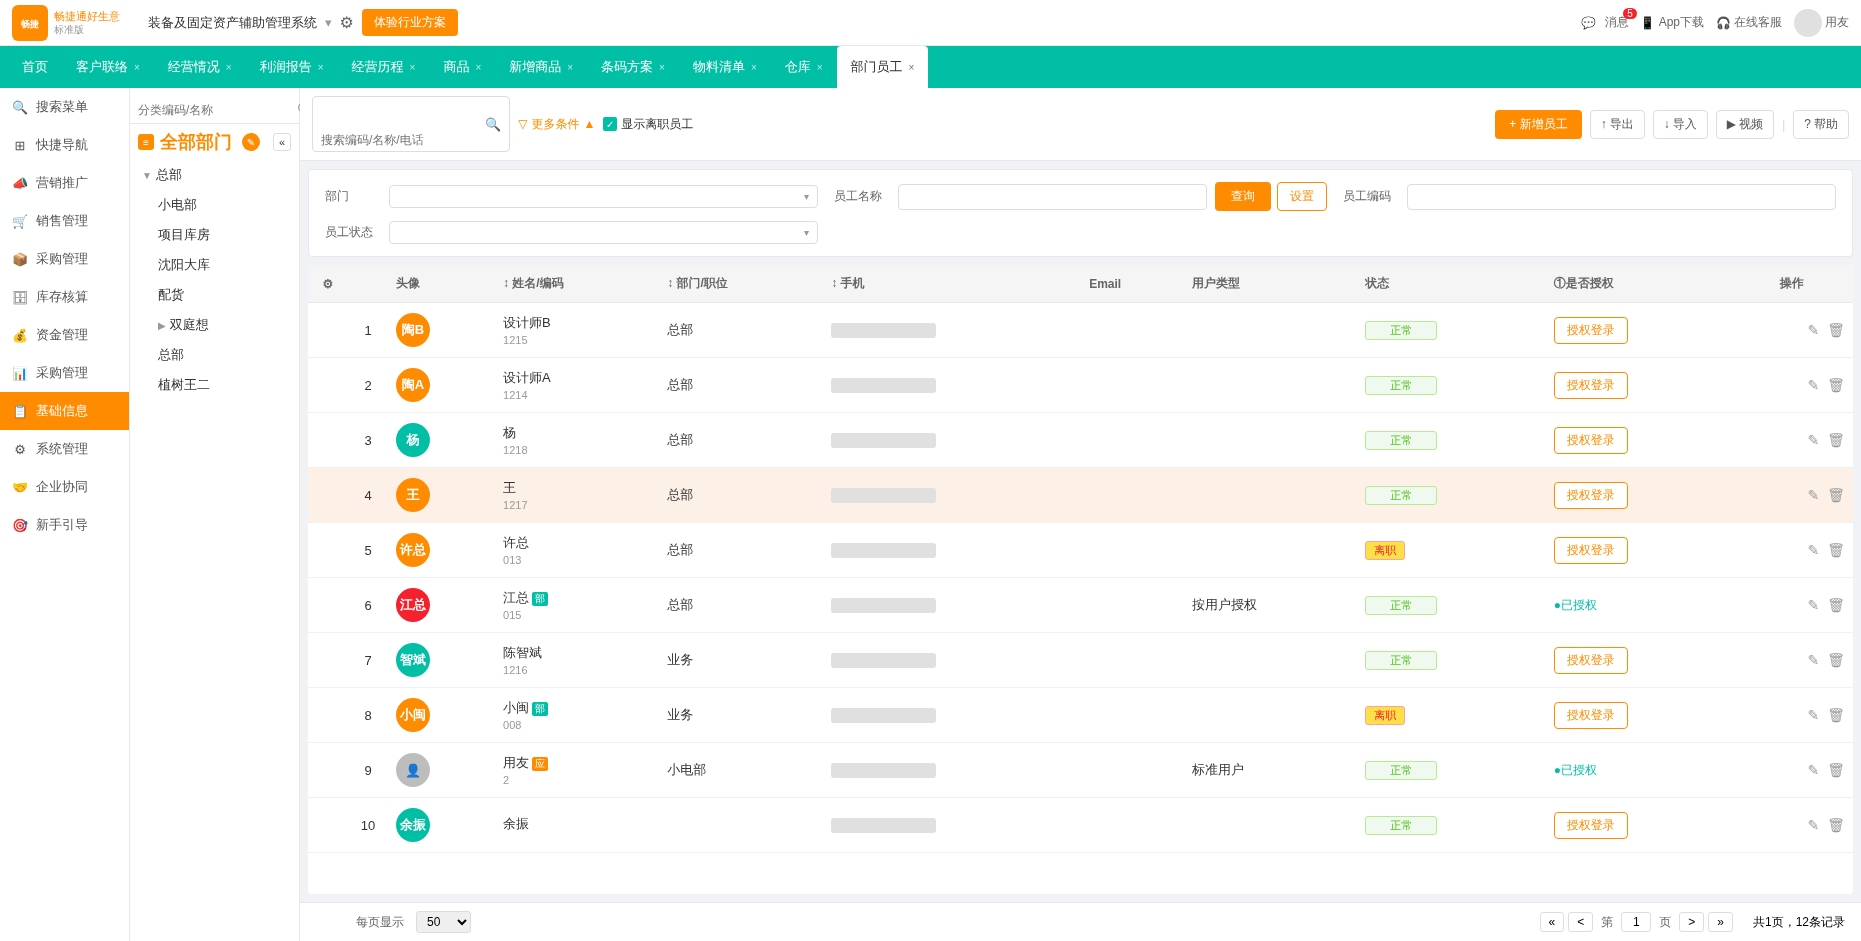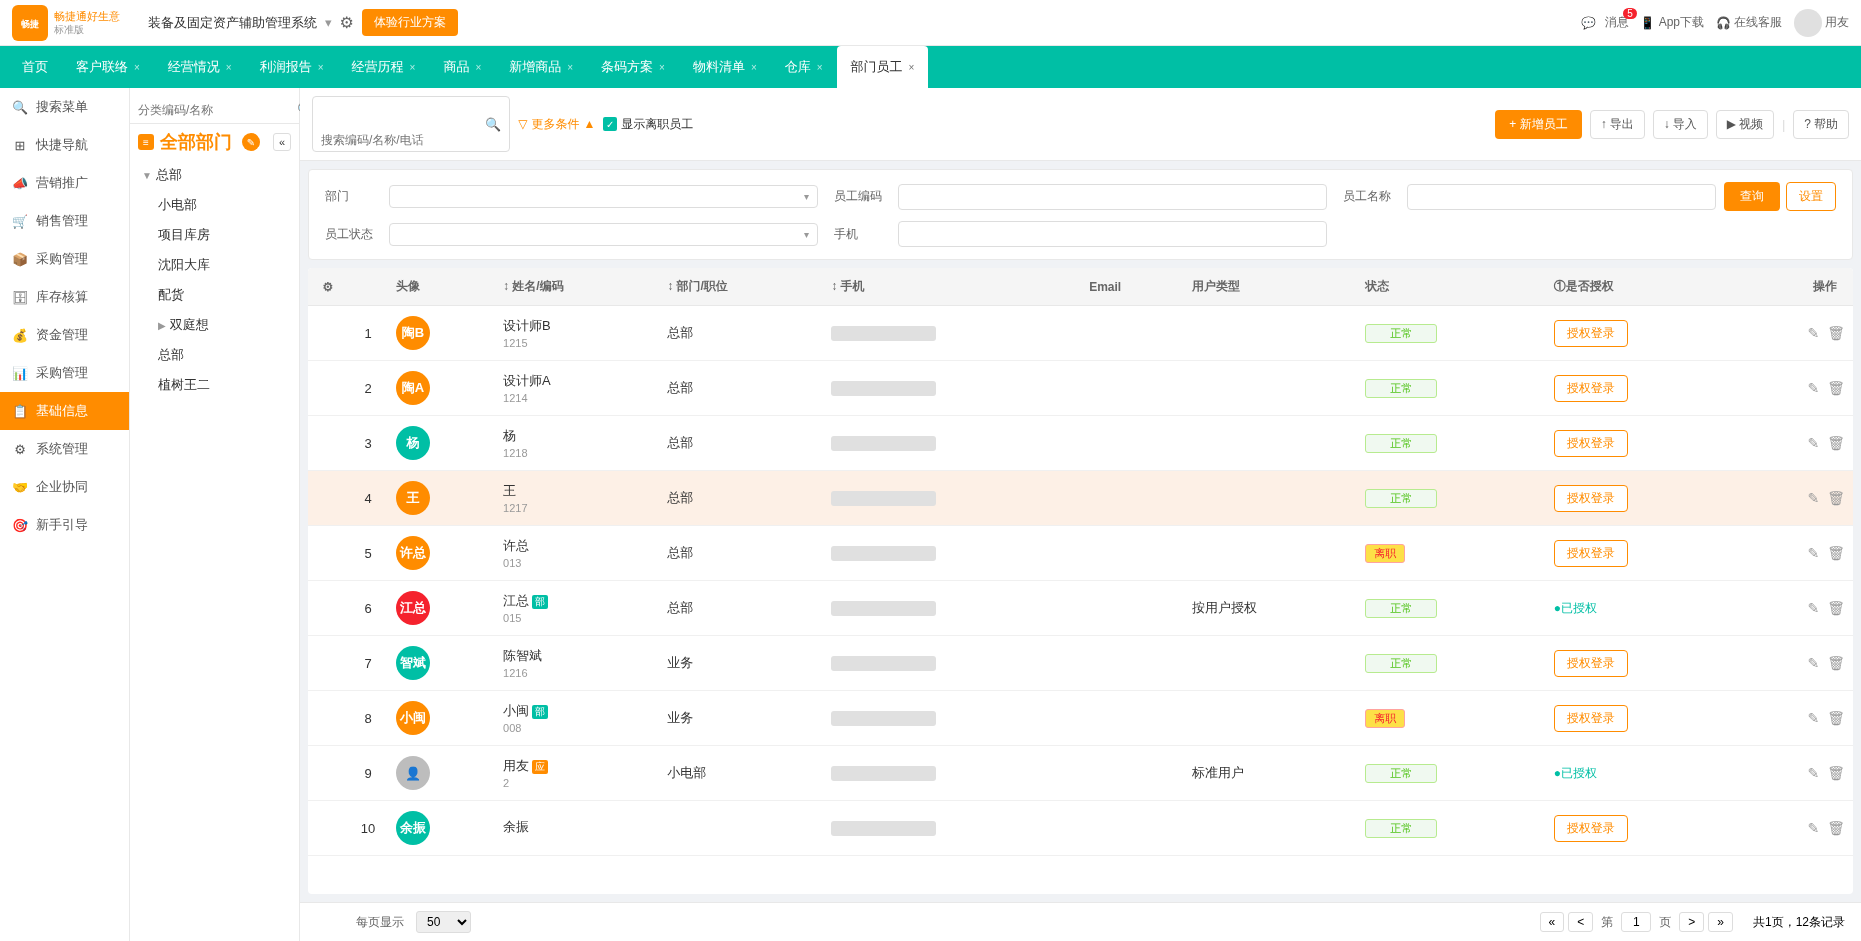--- a/index.html
+++ b/index.html
@@ -286,61 +286,57 @@
 
       <div class="filter-form">
         <div class="form-row">
           <span class="form-label">部门</span>
           <div class="form-select-wrap">
             <span style="font-size:12px;color:#ccc;"></span>
             <span class="arrow">▾</span>
           </div>
         </div>
         <div class="form-row">
-          <span class="form-label">员工编码</span>
-          <input class="form-input" type="text" style="">
-        </div>
-        <div class="form-row">
           <span class="form-label">员工名称</span>
           <input class="form-input" type="text" style="">
           <div style="display:flex;gap:6px;margin-left:auto;">
             <button class="btn-query">查询</button>
             <button class="btn-setting">设置</button>
           </div>
         </div>
         <div class="form-row">
+          <span class="form-label">员工编码</span>
+          <input class="form-input" type="text" style="">
+        </div>
+        <div class="form-row">
           <span class="form-label">员工状态</span>
           <div class="form-select-wrap">
             <span style="font-size:12px;color:#ccc;"></span>
             <span class="arrow">▾</span>
           </div>
-        </div>
-        <div class="form-row">
-          <span class="form-label">手机</span>
-          <input class="form-input" type="text" style="">
         </div>
       </div>
 
       <div class="table-wrap">
         <table>
           <thead>
             <tr>
               <th class="col-settings">
                 <span>⚙</span>
               </th>
               <th class="col-number"></th>
               <th>头像</th>
               <th>↕ 姓名/编码</th>
               <th>↕ 部门/职位</th>
               <th>↕ 手机</th>
               <th>Email</th>
               <th>用户类型</th>
               <th>状态</th>
               <th>①是否授权</th>
-              <th style="text-align:right;padding-right:16px;">操作</th>
+              <th style="text-align:center;padding-right:16px;">操作</th>
             </tr>
           </thead>
           <tbody id="employee-tbody">
           <tr>
     <td></td>
     <td class="col-number">1</td>
     <td>
       <div class="avatar" style="background:#ff8c00;">陶B</div>
     </td>
     <td>

